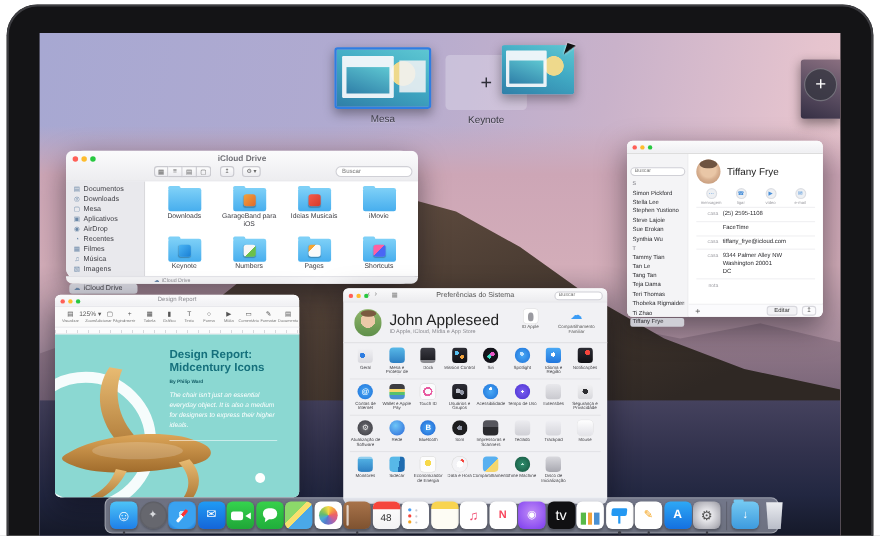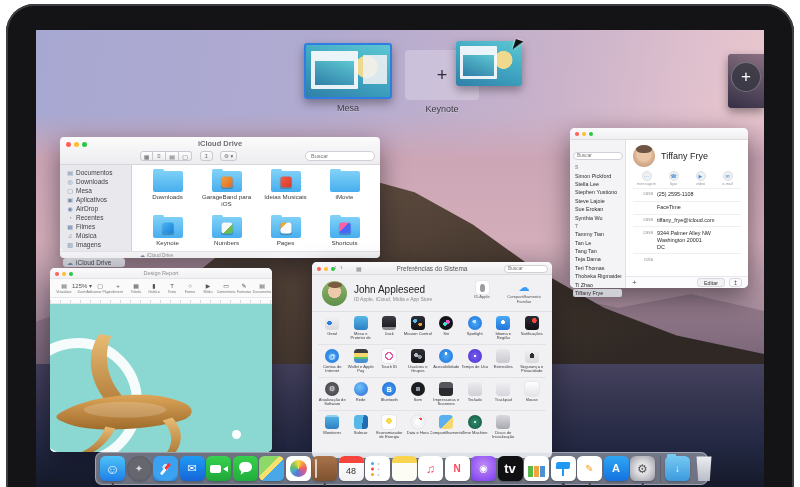--- a/index.html
+++ b/index.html
@@ -36,21 +36,21 @@
 .slot{position:absolute;left:369px;top:20px;width:74px;height:50px;background:rgba(245,245,250,.28);
   border-radius:4px;display:flex;align-items:center;justify-content:center;font-size:18px;color:#2e2e38}
 .cursor{position:absolute;left:478px;top:10px;width:0;height:0;border-top:11px solid #111;
   border-right:8px solid transparent;transform:rotate(18deg);filter:drop-shadow(0 0 1px #fff)}
 .edge-thumb{position:absolute;right:0;top:24px;width:36px;height:54px;border-radius:3px 0 0 3px;
   background:linear-gradient(200deg,#8a6f80 0%,#5d4f63 50%,#352f44 100%);box-shadow:0 4px 10px rgba(0,0,0,.4)}
 .add-desk{position:absolute;right:3px;top:32px;width:30px;height:30px;border-radius:50%;
   background:rgba(55,55,66,.82);border:1px solid rgba(255,255,255,.28);color:#fff;font-size:17px;
   display:flex;align-items:center;justify-content:center}
 
-.win{position:absolute;border-radius:4px;box-shadow:0 10px 26px rgba(10,10,20,.5);background:#f5f5f7}
+.win{position:absolute;border-radius:16px;box-shadow:0 10px 26px rgba(10,10,20,.5);background:#f5f5f7}
 .tl{display:flex;gap:3px;position:absolute}
 .tl i{width:5px;height:5px;border-radius:50%;display:block}
 .tl .r{background:#ff5f57}.tl .y{background:#febc2e}.tl .g{background:#28c840}
 .tl.small i{width:4px;height:4px}
 input.mini{border:1px solid #d0d0d6;border-radius:5px;background:#fff;color:#555;outline:none}
 
 .finder{left:24px;top:107px;width:320px;height:121px}
 .f-head{position:absolute;left:0;top:0;right:0;height:28px;background:linear-gradient(#fbfbfc,#ededf0);
   border-bottom:1px solid #d8d8dc;border-radius:6px 6px 0 0}
 .f-title{position:absolute;left:0;right:0;top:2px;text-align:center;font-size:7.5px;color:#6f6f75;font-weight:bold}
@@ -144,21 +144,21 @@
 .s-nav{position:absolute;left:22px;top:2px;display:flex;gap:4px;font-size:7px;color:#888}
 .s-grid-btn{position:absolute;left:44px;top:3px;font-size:6px;color:#888}
 .s-title{position:absolute;left:0;right:0;top:3px;text-align:center;font-size:6.5px;color:#555}
 .s-search{position:absolute;right:4px;top:2.5px;width:44px;height:8px;font-size:4.8px;padding:0 3px}
 .s-user{position:absolute;top:13px;left:0;right:0;height:37px;display:flex;align-items:center;
   padding:0 10px;border-bottom:1px solid #e0e0e4}
 .s-avatar{width:25px;height:25px;border-radius:50%;flex:none;position:relative;overflow:hidden;
   background:radial-gradient(circle at 50% 42%,#ecc9a8 0 34%,rgba(0,0,0,0) 35%),linear-gradient(#8fb56a,#5f8f4a)}
 .s-avatar::before{content:"";position:absolute;top:1px;left:22%;width:56%;height:26%;border-radius:50%;background:#7a5a40}
 .s-uinfo{margin-left:7px}
-.s-uname{font-size:10px;color:#222}
+.s-uname{font-size:14px;color:#222}
 .s-usub{font-size:5px;color:#8a8a90;margin-top:1px}
 .s-short{margin-left:auto;display:flex;gap:6px}
 .s-sitem{display:flex;flex-direction:column;align-items:center;width:36px;text-align:center}
 .s-sicon{width:13px;height:13px;border-radius:3px;background:#fff;box-shadow:0 0 0 .5px #ddd;position:relative}
 .s-sicon.apple::after{content:"";position:absolute;inset:3px 4px 2px 4px;background:#9a9aa0;border-radius:45% 45% 40% 40%}
 .s-sicon.cloud{background:transparent;box-shadow:none;color:#3b9cf5;font-size:11px;line-height:13px}
 .s-slabel{font-size:4.1px;color:#555;margin-top:1px;line-height:1.15}
 .s-grid{position:absolute;top:50px;left:0;right:0;bottom:0;padding:0 6px}
 .s-row{display:flex;border-bottom:1px solid #e3e3e7;padding:4px 0 3px}
 .s-row:last-child{border-bottom:none}
@@ -228,21 +228,21 @@
 .d-calendar{background:linear-gradient(#fff,#f2f2f4)}
 .d-calendar::before{content:"";position:absolute;top:0;left:0;right:0;height:7px;background:#f5453c;border-radius:5.5px 5.5px 0 0}
 .d-calendar .dg{color:#333;font-size:9px;margin-top:6px;font-weight:500}
 .d-reminders{background:#fff}
 .d-reminders::after{content:"";position:absolute;left:6px;top:5.5px;width:3px;height:3px;border-radius:50%;background:#4aa0f5;
   box-shadow:0 5.5px 0 #f5453c,0 11px 0 #f5a623,6px .5px 0 -.5px #c9ccd4,6px 6px 0 -.5px #c9ccd4,6px 11.5px 0 -.5px #c9ccd4}
 .d-notes{background:linear-gradient(180deg,#f8d450 0 27%,#fdfcf4 27%)}
 .d-music{background:#fff}.d-music .dg{color:#f0476c;font-size:12px}
 .d-news{background:#fff}.d-news .dg{color:#f8485e;font-size:10px;font-weight:bold}
 .d-podcasts{background:radial-gradient(circle at 50% 40%,#c08cf7,#7c3bef)}.d-podcasts .dg{font-size:10px}
-.d-tv{background:#101012}.d-tv .dg{font-size:13px;font-weight:bold}
+.d-tv{background:#101012}.d-tv .dg{font-size:13px;font-weight:normal}
 .d-numbers{background:#fff}
 .d-numbers::after{content:"";position:absolute;left:4px;right:4px;bottom:4px;height:11px;
   background:linear-gradient(90deg,#58b947 0 28%,rgba(0,0,0,0) 28% 38%,#f2a33c 38% 62%,rgba(0,0,0,0) 62% 72%,#4a90d2 72%)}
 .d-keynote{background:#fff}
 .d-keynote::before{content:"";position:absolute;top:6px;left:5.5px;width:14px;height:7px;background:#2398f2;border-radius:1.5px;transform:skewX(-6deg)}
 .d-keynote::after{content:"";position:absolute;top:13px;left:11.5px;width:2px;height:7px;background:#2398f2}
 .d-pages{background:#fff}.d-pages .dg{color:#f5a623;font-size:10px}
 .d-appstore{background:linear-gradient(180deg,#2ea8f5,#1470e0)}.d-appstore .dg{font-size:11px;font-weight:bold}
 .d-sysprefs{background:radial-gradient(circle,#e4e4e8 0 30%,#b9b9c0 70%,#8f8f98)}.d-sysprefs .dg{color:#555;font-size:12px}
 .d-downloads{background:linear-gradient(180deg,#74c9f2,#3d9ade)}
@@ -552,20 +552,28 @@
             <stop offset="0" stop-color="#dca558"></stop>
               <stop offset="1" stop-color="#a06c2c"></stop>
           </linearGradient>
         </defs>
         <path d="M52 2 C38 22 40 52 64 76 L78 68 C58 48 56 22 64 4 Z" fill="url(#wg)"></path>
         <path d="M16 80 C44 64 104 58 132 70 C152 76 150 88 128 92 C92 100 44 102 22 94 C6 88 4 86 16 80 Z" fill="url(#sg)"></path>
         <ellipse cx="78" cy="79" rx="42" ry="8" fill="rgba(255,255,255,0.18)"></ellipse>
         <path d="M116 90 C126 100 128 112 120 123 L129 123 C138 110 136 98 126 87 Z" fill="url(#wg)"></path>
         <path d="M58 96 C54 108 46 116 34 122 L44 123 C57 116 64 106 68 98 Z" fill="url(#wg)"></path>
       </svg>
+      <div class="p-text">
+        <div class="p-dtitle">
+          <div>Design Report:</div>
+          <div>Midcentury Icons</div>
+        </div>
+        <div class="p-by">By Philip Ward</div>
+        <div class="p-body">The chair isn't just an essential everyday object. It is also a medium for designers to express their higher ideals.</div>
+      </div>
     </div>
   </div>
 
   <div class="win prefs">
     <div class="s-head">
       <div class="tl small" style="left:5px;top:4.5px">
           <i class="r"></i>
           <i class="y"></i>
           <i class="g"></i>
         </div>

